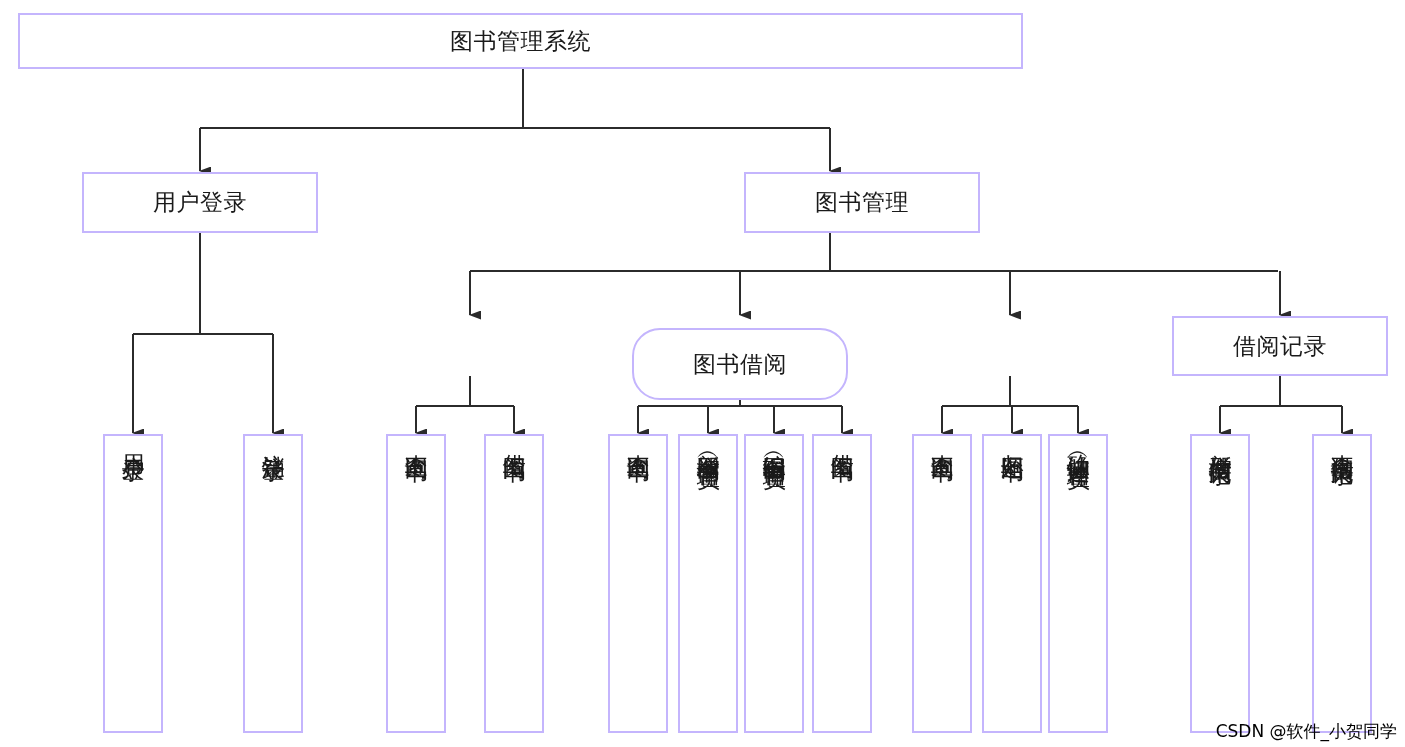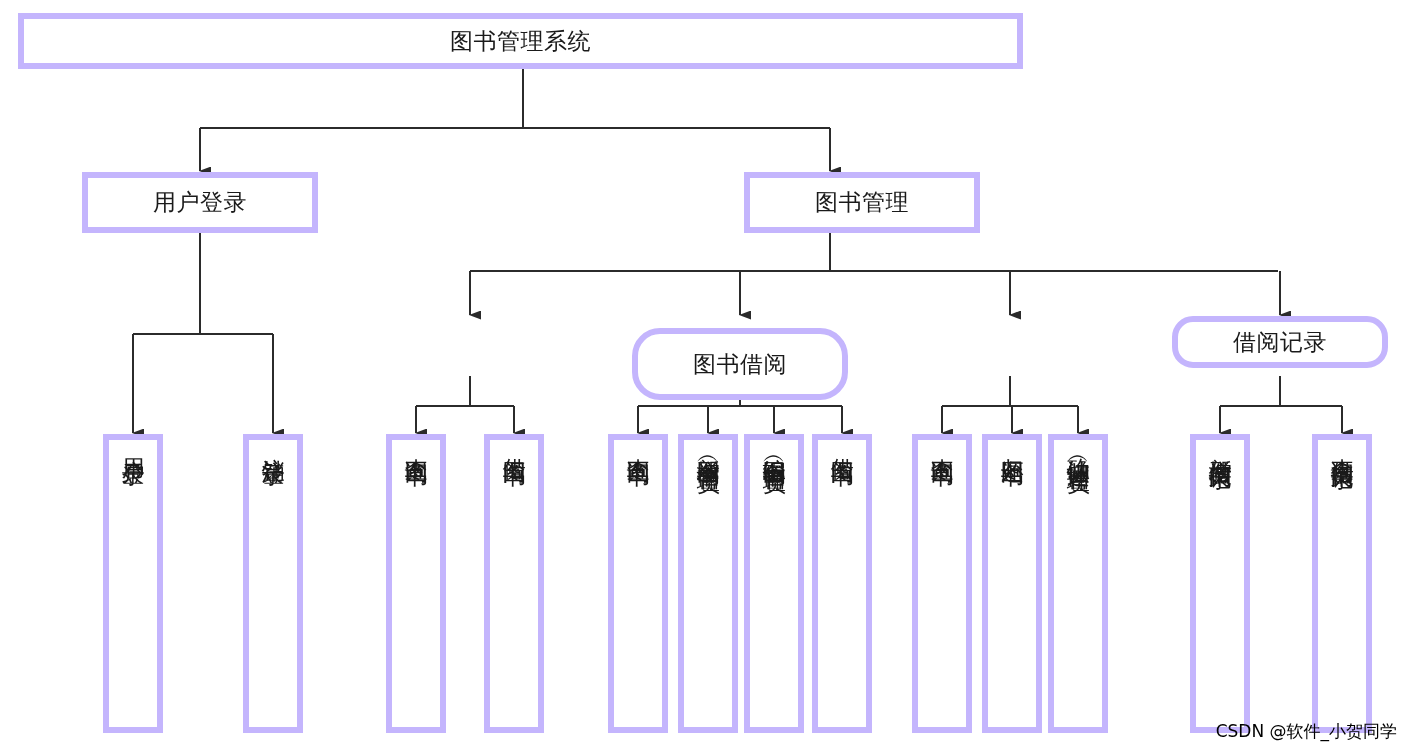--- a/index.html
+++ b/index.html
@@ -24,21 +24,21 @@
     left: 0;
     top: 0;
     width: 1405px;
     height: 747px;
     pointer-events: none;
   }
   .node {
     position: absolute;
     box-sizing: border-box;
     background: #ffffff;
-    border: 6px solid #c4b5fd;
+    border: 2px solid #c4b5fd;
     display: flex;
     align-items: center;
     justify-content: center;
     z-index: 3;
   }
   .node .label {
     display: block;
     text-align: center;
     color: #1a1a1a;
     line-height: 1.08;
@@ -134,21 +134,21 @@
   <div class="node horiz" style="left: 82px; top: 172px; width: 236px; height: 61px;">
     <span class="label">用户登录</span>
   </div>
   <div class="node horiz" style="left: 744px; top: 172px; width: 236px; height: 61px;">
     <span class="label">图书管理</span>
   </div>
 
   <div class="node horiz" style="left: 632px; top: 328px; width: 216px; height: 72px; border-radius: 28px;">
     <span class="label">图书借阅</span>
   </div>
-  <div class="node horiz" style="left: 1172px; top: 316px; width: 216px; height: 52px; border-radius: 21px;">
+  <div class="node horiz" style="left: 1172px; top: 316px; width: 216px; height: 60px;">
     <span class="label">借阅记录</span>
   </div>
 
   <div class="node vert" style="left: 103px; top: 434px; width: 60px; height: 299px;">
     <span class="label">用户登录</span>
   </div>
   <div class="node vert" style="left: 243px; top: 434px; width: 60px; height: 299px;">
     <span class="label">注销登录</span>
   </div>
   <div class="node vert" style="left: 386px; top: 434px; width: 60px; height: 299px;">

